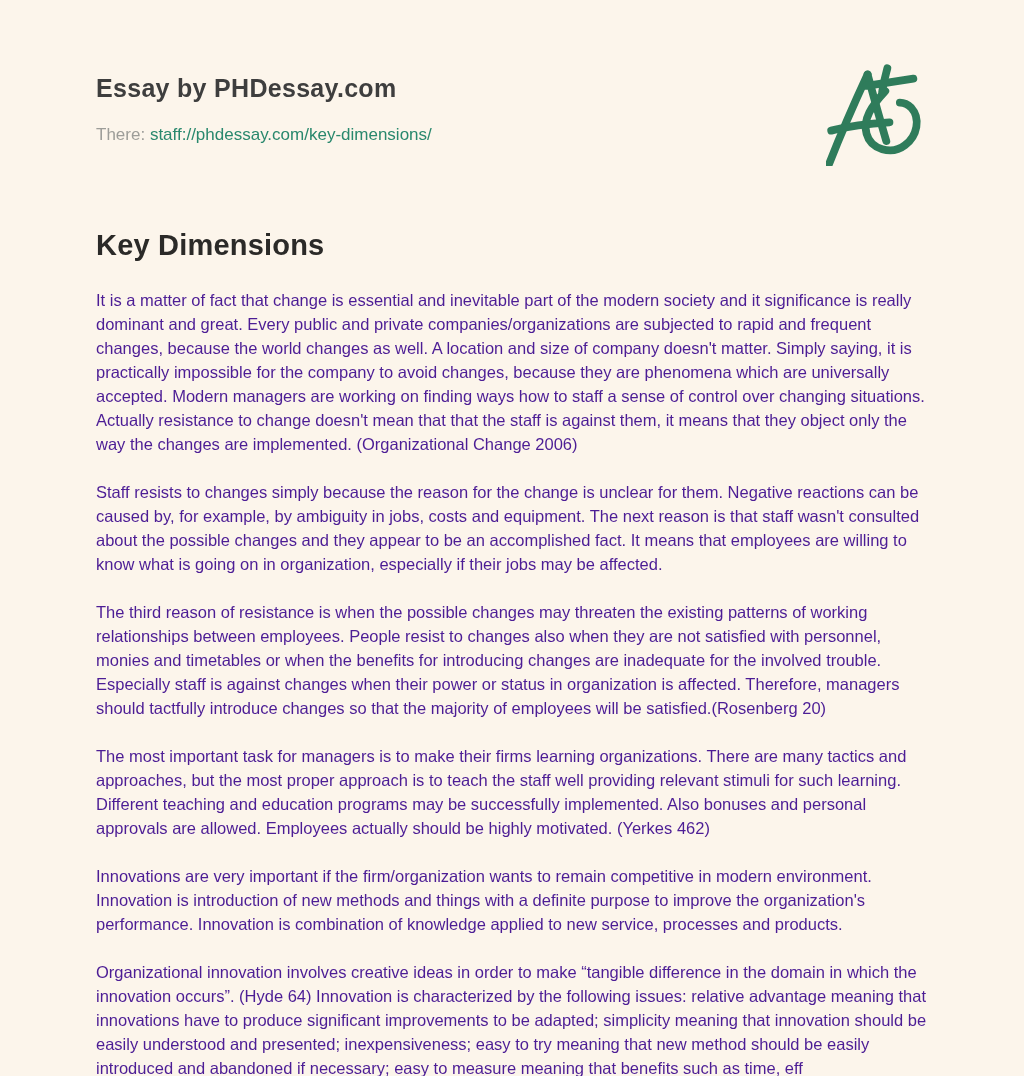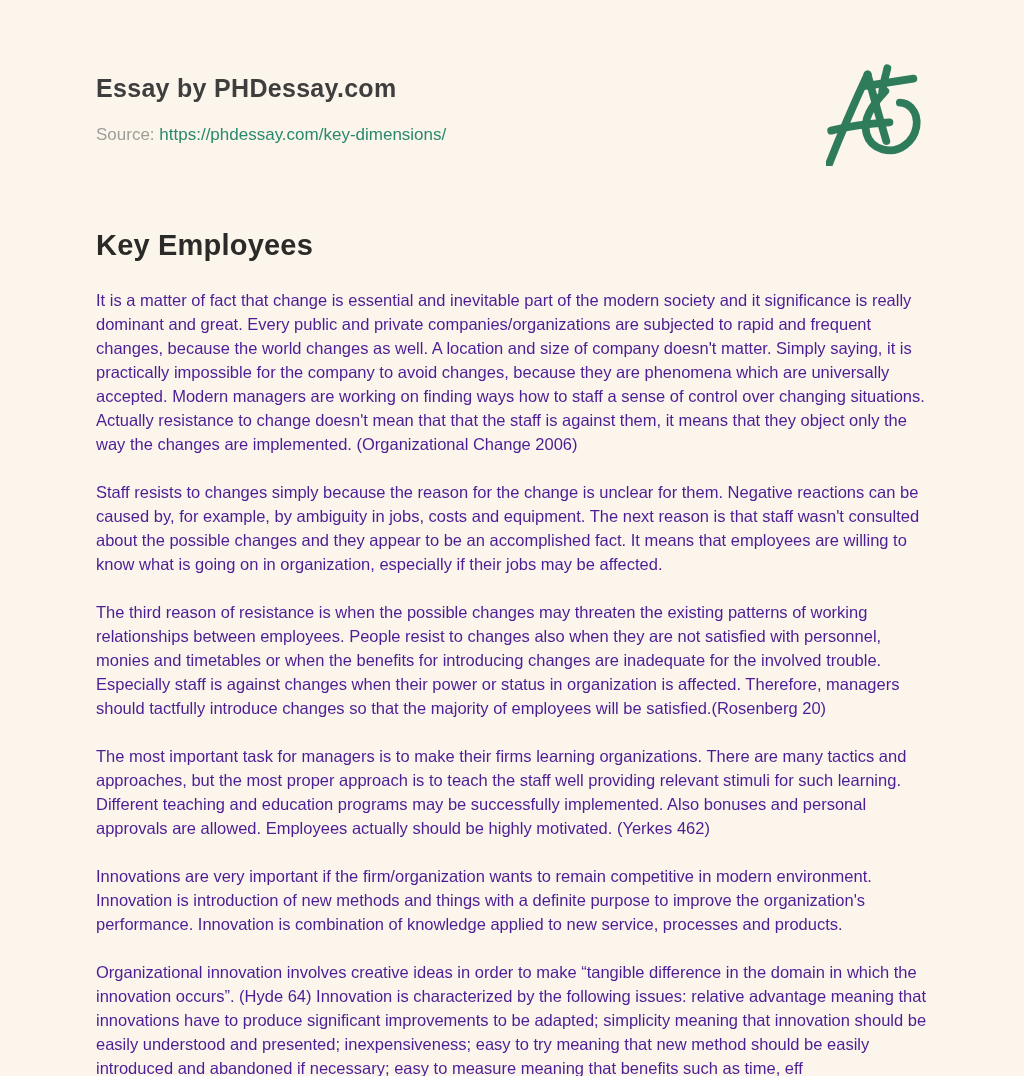--- a/index.html
+++ b/index.html
@@ -56,43 +56,43 @@
   }
 </style>
 </head>
 <body>
 
 <div class="page">
 
   <header>
     <h1 class="header-title">Essay by PHDessay.com</h1>
     <p class="source-line">
-      <span>Source:</span>
-      <a href="#">https://phdessay.com/key-dimensions/</a>
+      <span>There:</span>
+      <a href="#">staff://phdessay.com/key-dimensions/</a>
     </p>
     <div class="logo">
       <svg viewBox="0 0 100 100" width="104" height="104" fill="none" stroke="#2F7C5B" stroke-width="7.5" stroke-linecap="round" stroke-linejoin="round">
 
         <path d="M3 98 C14 70 27 40 40 12"></path>
 
         <path d="M40 12 C46 34 52 56 58 76"></path>
 
         <path d="M5 66 C24 61 42 59 61 58"></path>
 
         <path d="M57 28 C44 42 35 55 39 69 C43 84 63 90 76 80 C88 71 91 54 82 44 C79 41 75 39 71 39"></path>
 
         <path d="M59 6 C57 14 55 21 54 29"></path>
 
         <path d="M39 23 L84 16"></path>
       </svg>
     </div>
   </header>
 
   <main>
-    <h2 class="essay-title">Key Employees</h2>
+    <h2 class="essay-title">Key Dimensions</h2>
     <div class="essay-body">
         <p>It is a matter of fact that change is essential and inevitable part of the modern society and it significance is really dominant and great. Every public and private companies/organizations are subjected to rapid and frequent changes, because the world changes as well. A location and size of company doesn't matter. Simply saying, it is practically impossible for the company to avoid changes, because they are phenomena which are universally accepted. Modern managers are working on finding ways how to staff a sense of control over changing situations. Actually resistance to change doesn't mean that that the staff is against them, it means that they object only the way the changes are implemented. (Organizational Change 2006)</p>
         <p>Staff resists to changes simply because the reason for the change is unclear for them. Negative reactions can be caused by, for example, by ambiguity in jobs, costs and equipment.  The next reason is that staff wasn't consulted about the possible changes and they appear to be an accomplished fact. It means that employees are willing to know what is going on in organization, especially if their jobs may be affected.</p>
         <p>The third reason of resistance is when the possible changes may threaten the existing patterns of working relationships between employees. People resist to changes also when they are not satisfied with personnel, monies and timetables or when the benefits for introducing changes are inadequate for the involved trouble. Especially staff is against changes when their power or status in organization is affected. Therefore, managers should tactfully introduce changes so that the majority of employees will be satisfied.(Rosenberg 20)</p>
         <p>The most important task for managers is to make their firms learning organizations. There are many tactics and approaches, but the most proper approach is to teach the staff well providing relevant stimuli for such learning. Different teaching and education programs may be successfully implemented. Also bonuses and personal approvals are allowed. Employees actually should be highly motivated. (Yerkes 462)</p>
         <p>Innovations are very important if the firm/organization wants to remain competitive in modern environment. Innovation is introduction of new methods and things with a definite purpose to improve the organization's performance. Innovation is combination of knowledge applied to new service, processes and products.</p>
         <p>Organizational innovation involves creative ideas in order to make “tangible difference in the domain in which the innovation occurs”. (Hyde 64) Innovation is characterized by the following issues: relative advantage meaning that innovations have to produce significant improvements to be adapted; simplicity meaning that innovation should be easily understood and presented; inexpensiveness; easy to try meaning that new method should be easily introduced and abandoned if necessary; easy to measure meaning that benefits such as time, eff</p>
       </div>
   </main>
 

